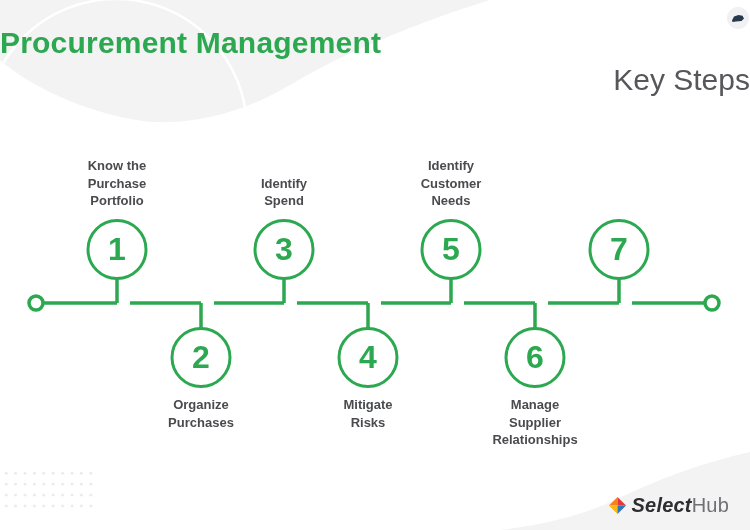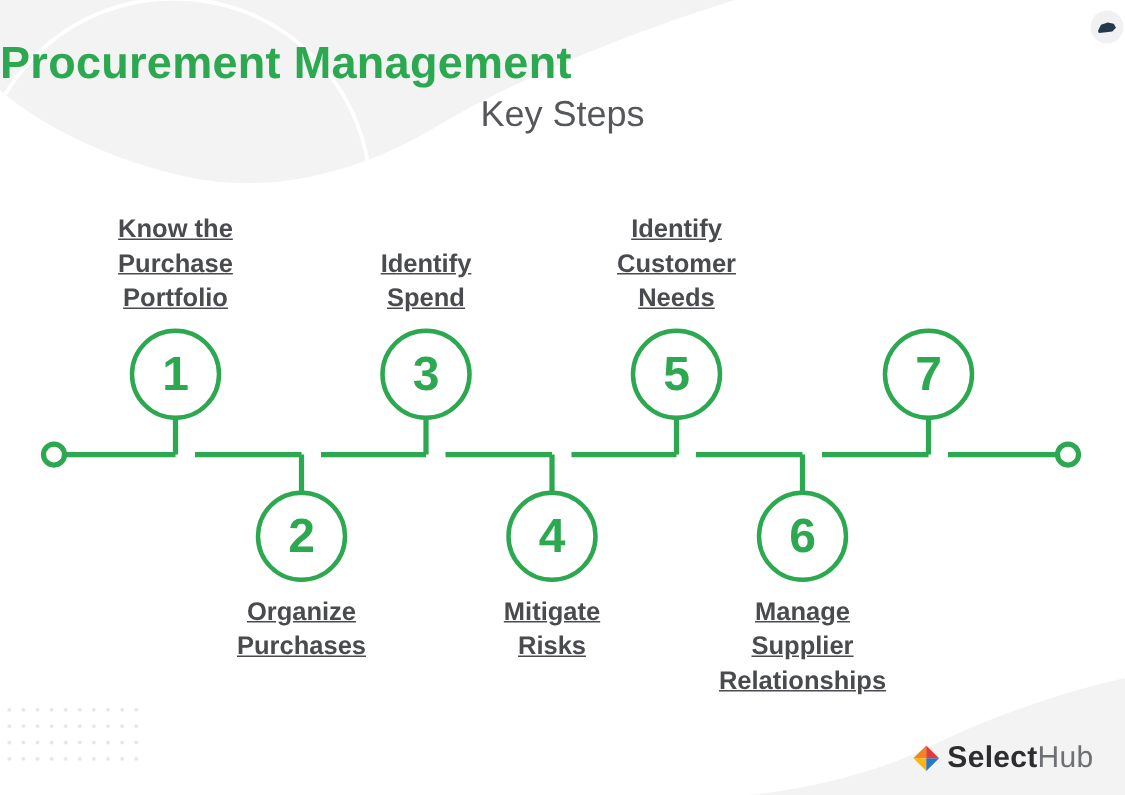--- a/index.html
+++ b/index.html
@@ -11,48 +11,48 @@
   *{margin:0;padding:0;box-sizing:border-box;}
   body{font-family:"Liberation Sans","DejaVu Sans",sans-serif;background:#ffffff;}
   .canvas{position:relative;width:750px;height:530px;background:#ffffff;overflow:hidden;}
 
   
   .decor-svg{position:absolute;top:0;left:0;z-index:0;}
 
   
   .title{position:absolute;top:26px;left:0;right:0;text-align:left;
          font-size:30px;font-weight:700;color:var(--green);z-index:3;letter-spacing:.2px;}
-  .subtitle{position:absolute;top:63px;left:0;right:0;text-align:center;
-         font-size:24px;font-weight:400;color:var(--sub-gray);z-index:3;}
+  .subtitle{position:absolute;top:63px;left:0;right:0;text-align:right;
+         font-size:30px;font-weight:400;color:var(--sub-gray);z-index:3;}
 
   
   .line-svg{position:absolute;top:0;left:0;z-index:1;}
 
   
   .circle{position:absolute;width:61px;height:61px;border:3.5px solid var(--green);
           border-radius:50%;background:#ffffff;transform:translateX(-50%);
           display:flex;align-items:center;justify-content:center;z-index:2;}
   .circle span{font-size:32px;font-weight:700;color:var(--green);line-height:1;padding-bottom:2px;}
   .top-circle{top:219px;}
   .bottom-circle{top:327px;}
 
   
   .step-label{position:absolute;transform:translateX(-50%);width:172px;text-align:center;
-              font-size:17px;font-weight:700;color:var(--label-gray);line-height:1.36;
-              white-space:pre-line;z-index:2;text-decoration:underline;}
+              font-size:13px;font-weight:700;color:var(--label-gray);line-height:1.36;
+              white-space:pre-line;z-index:2;}
   .top-label{top:140px;height:70px;display:flex;align-items:flex-end;justify-content:center;}
   .bottom-label{top:396px;}
 
   
   .corner-badge{position:absolute;top:6px;left:724px;z-index:3;cursor:pointer;}
 
   
   .logo{position:absolute;right:21px;bottom:13px;display:flex;align-items:center;gap:5px;z-index:3;}
   .logo-text{font-size:20px;letter-spacing:.2px;}
-  .logo-bold{font-weight:700;color:#2d2d2f;}
+  .logo-bold{font-weight:700;color:#2d2d2f;font-style:italic;}
   .logo-light{font-weight:400;color:#6f7073;}
 </style>
 </head>
 <body>
 
 <div class="canvas">
 
   <svg class="decor-svg" width="750" height="530" viewBox="0 0 750 530">
     <defs>
       <pattern id="dotp" x="4" y="471" width="9.4" height="10.9" patternUnits="userSpaceOnUse">

